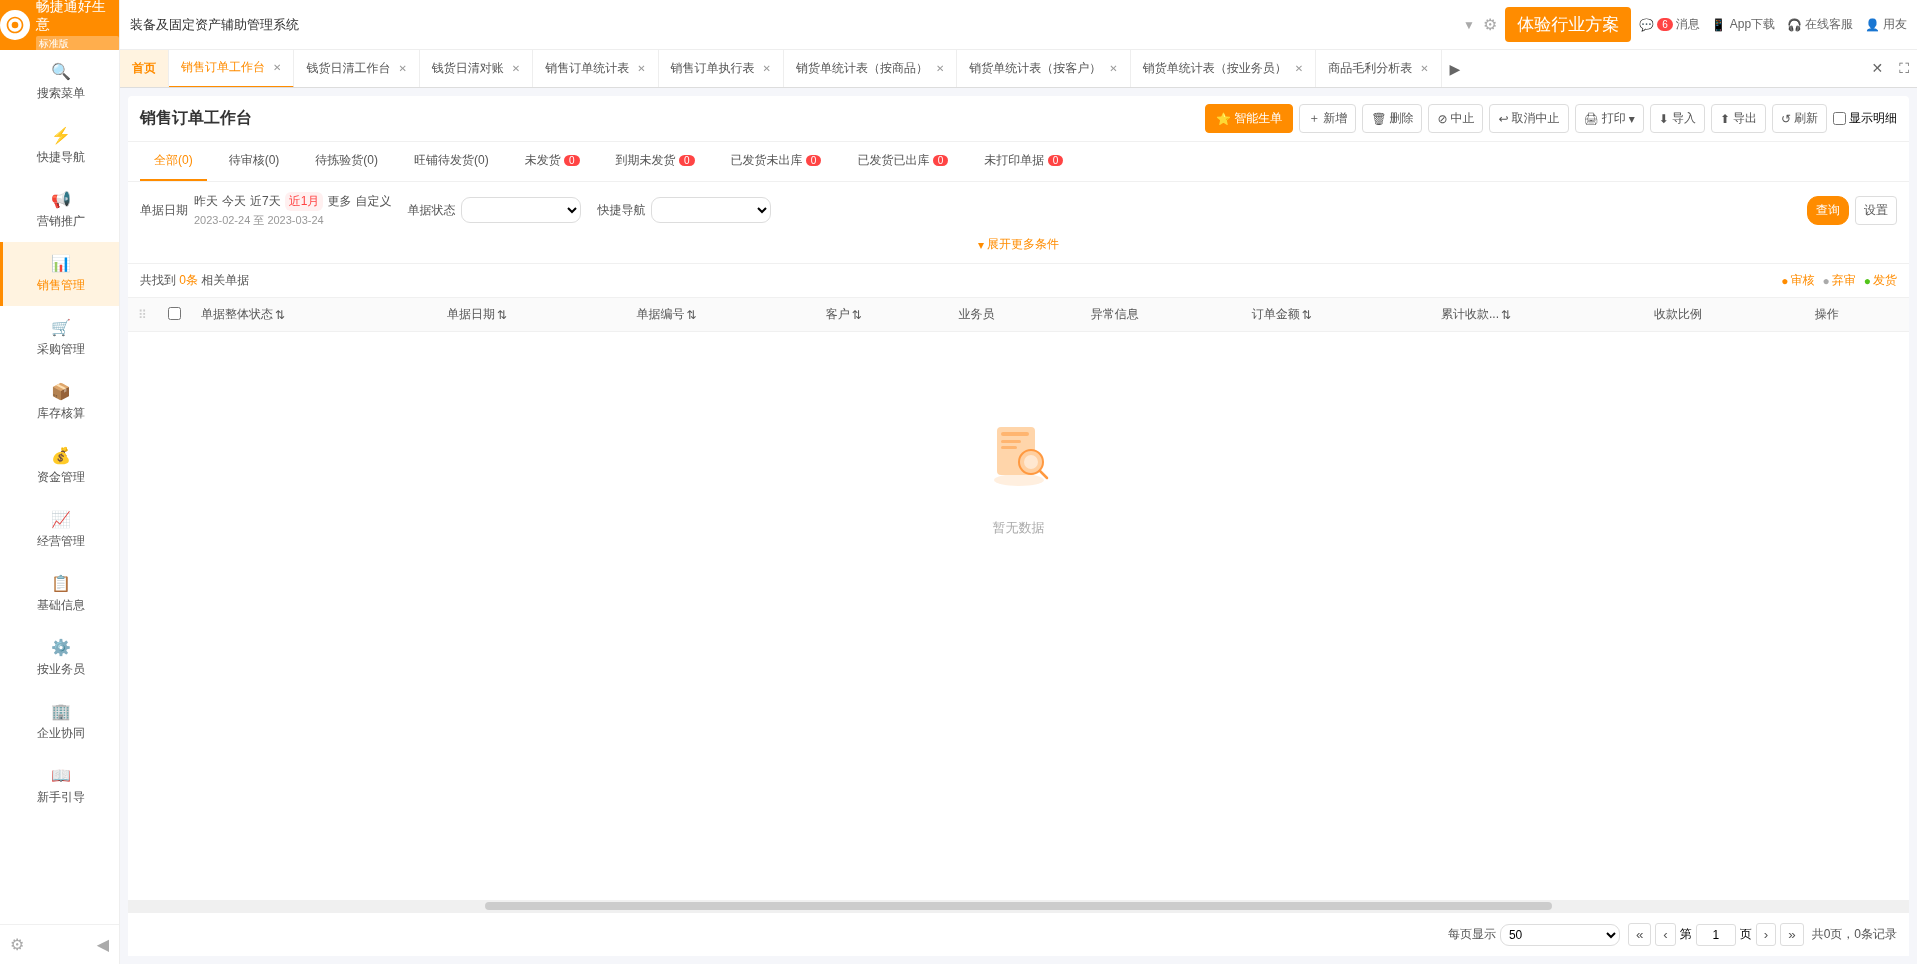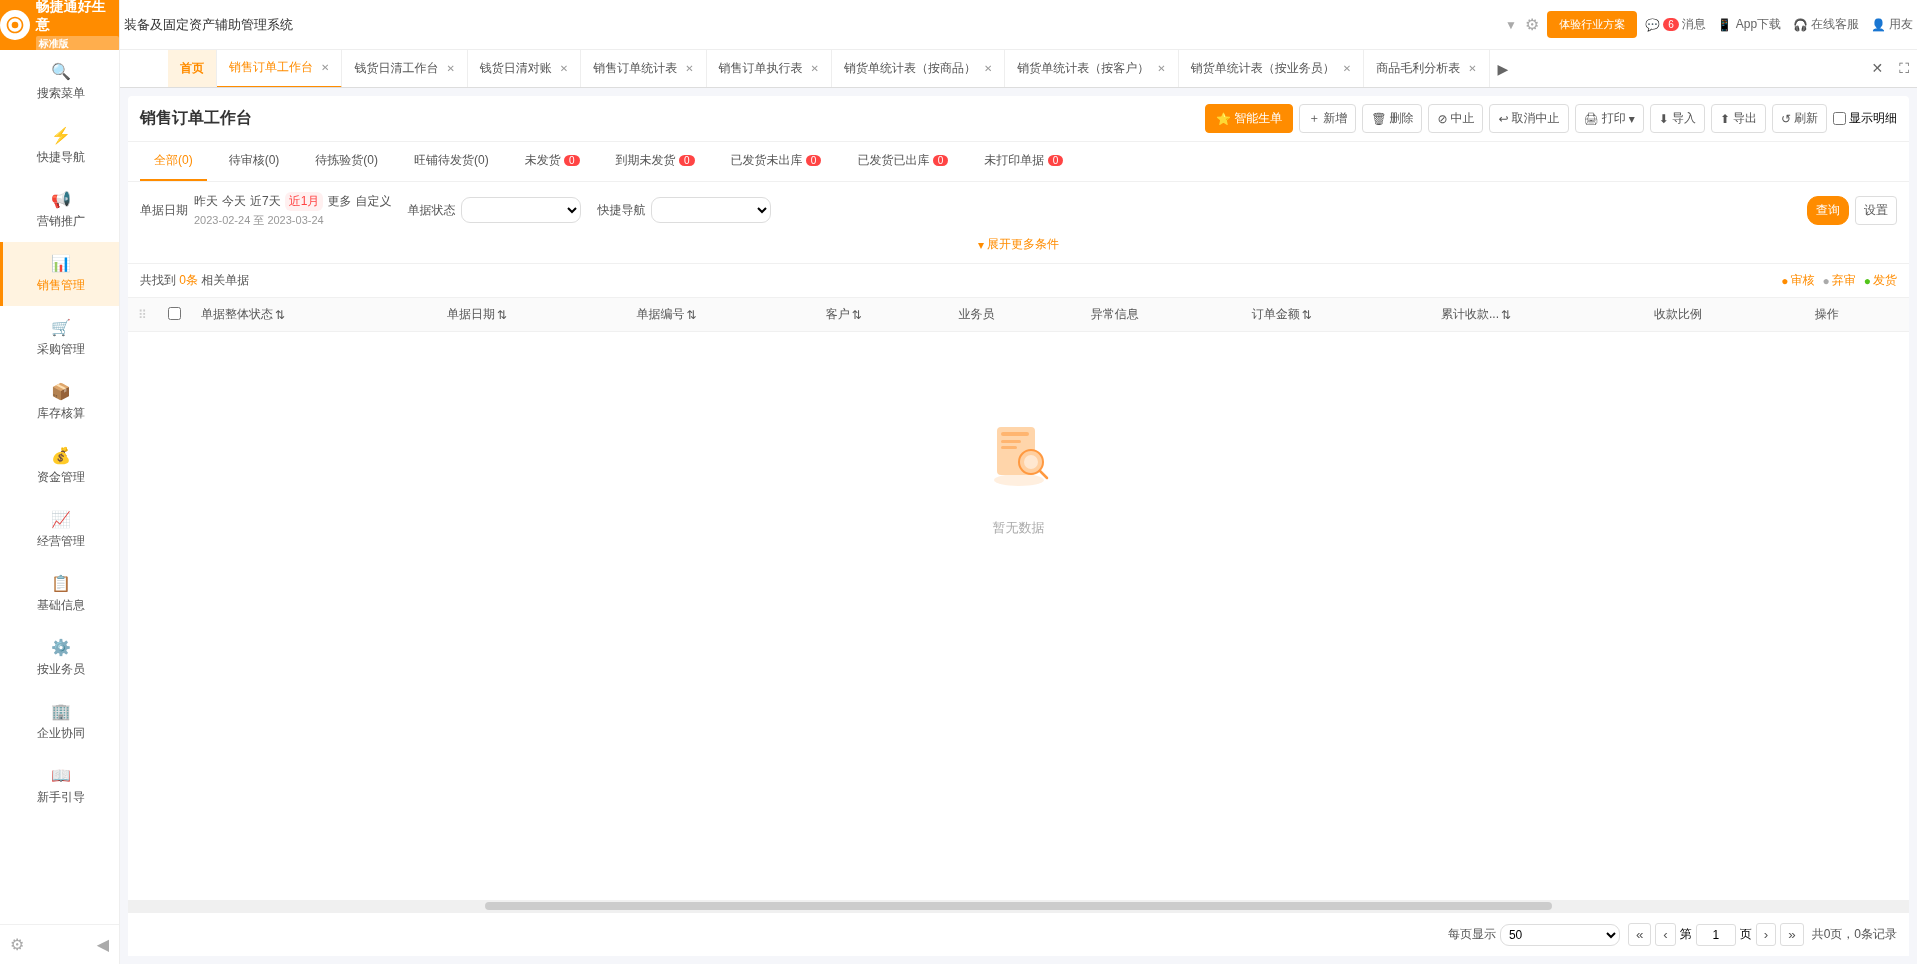--- a/index.html
+++ b/index.html
@@ -1,45 +1,45 @@
 <!DOCTYPE html>
 <html><head>
   <meta charset="utf-8">
   <style>
     * { box-sizing: border-box; margin: 0; padding: 0; }
     body { font-family: 'Microsoft YaHei', Arial, sans-serif; font-size: 12px; background: #f5f5f5; overflow: hidden; height: 964px; display: flex; }
 
     
     .sidebar { width: 120px; background: #fff; height: 964px; display: flex; flex-direction: column; border-right: 1px solid #eee; flex-shrink: 0; }
-    .sidebar-logo { background: #ff8c00; height: 50px; display: flex; align-items: center; justify-content: center; gap: 6px; color: #fff; font-size: 14px; font-weight: bold; }
+    .sidebar-logo { background: #ff8c00; height: 50px; display: flex; align-items: center; justify-content: center; gap: 6px; color: #fff; font-size: 14px; font-weight: normal; }
     .sidebar-logo-icon { width: 30px; height: 30px; background: #fff; border-radius: 50%; display: flex; align-items: center; justify-content: center; }
     .sidebar-logo-icon svg { width: 20px; height: 20px; }
     .sidebar-tag { font-size: 10px; color: #fff; background: rgba(255,255,255,0.3); border-radius: 2px; padding: 1px 3px; margin-top: 2px; }
     .sidebar-nav { flex: 1; overflow-y: auto; }
     .sidebar-item { padding: 12px 8px; display: flex; flex-direction: column; align-items: center; cursor: pointer; color: #555; font-size: 12px; gap: 4px; border-left: 3px solid transparent; }
     .sidebar-item.active { background: #fff3e0; color: #ff8c00; border-left-color: #ff8c00; }
     .sidebar-item-icon { font-size: 16px; }
     .sidebar-bottom { padding: 10px; display: flex; justify-content: space-between; border-top: 1px solid #f0f0f0; }
 
     
     .main { flex: 1; display: flex; flex-direction: column; overflow: hidden; }
 
     
-    .top-header { height: 50px; background: #fff; border-bottom: 1px solid #eee; display: flex; align-items: center; padding: 0 4px; gap: 8px; }
+    .top-header { height: 50px; background: #fff; border-bottom: 1px solid #eee; display: flex; align-items: center; padding: 0 10px; gap: 8px; }
     .system-name { font-size: 13px; color: #333; flex: 1; }
     .header-actions { display: flex; align-items: center; gap: 12px; }
-    .btn-experience { background: #ff8c00; color: #fff; border: none; border-radius: 4px; padding: 6px 12px; cursor: pointer; font-size: 11px; }
+    .btn-experience { background: #ff8c00; color: #fff; border: none; border-radius: 4px; padding: 6px 12px; cursor: pointer; font-size: 17px; }
     .header-icon-btn { color: #666; cursor: pointer; font-size: 12px; display: flex; align-items: center; gap: 3px; }
     .badge { background: #ff4444; color: #fff; border-radius: 10px; padding: 1px 5px; font-size: 10px; }
 
     
     .tab-bar { background: #fff; border-bottom: 1px solid #ddd; display: flex; align-items: center; height: 38px; overflow: hidden; }
     .tab-item { padding: 0 12px; height: 38px; display: flex; align-items: center; gap: 4px; cursor: pointer; font-size: 12px; color: #555; border-right: 1px solid #eee; white-space: nowrap; flex-shrink: 0; }
     .tab-item.active { background: #fff; color: #ff8c00; border-bottom: 2px solid #ff8c00; }
-    .tab-home { background: #fff3e0; color: #ff8c00; font-weight: bold; margin-left: 48px; }
+    .tab-home { background: #fff3e0; color: #ff8c00; font-weight: bold; }
     .tab-close { font-size: 10px; color: #999; margin-left: 4px; }
     .tab-nav-btn { padding: 0 8px; cursor: pointer; color: #666; font-size: 14px; flex-shrink: 0; }
     .tab-bar-end { margin-left: auto; display: flex; }
 
     
     .page-content { flex: 1; overflow: hidden; display: flex; flex-direction: column; background: #f5f6fa; }
 
     
     .content-area { flex: 1; background: #f5f6fa; overflow: hidden; display: flex; flex-direction: column; padding: 8px; }
     .page-header { background: #fff; border-radius: 4px 4px 0 0; padding: 8px 12px; display: flex; align-items: center; justify-content: space-between; border-bottom: 1px solid #f0f0f0; }

